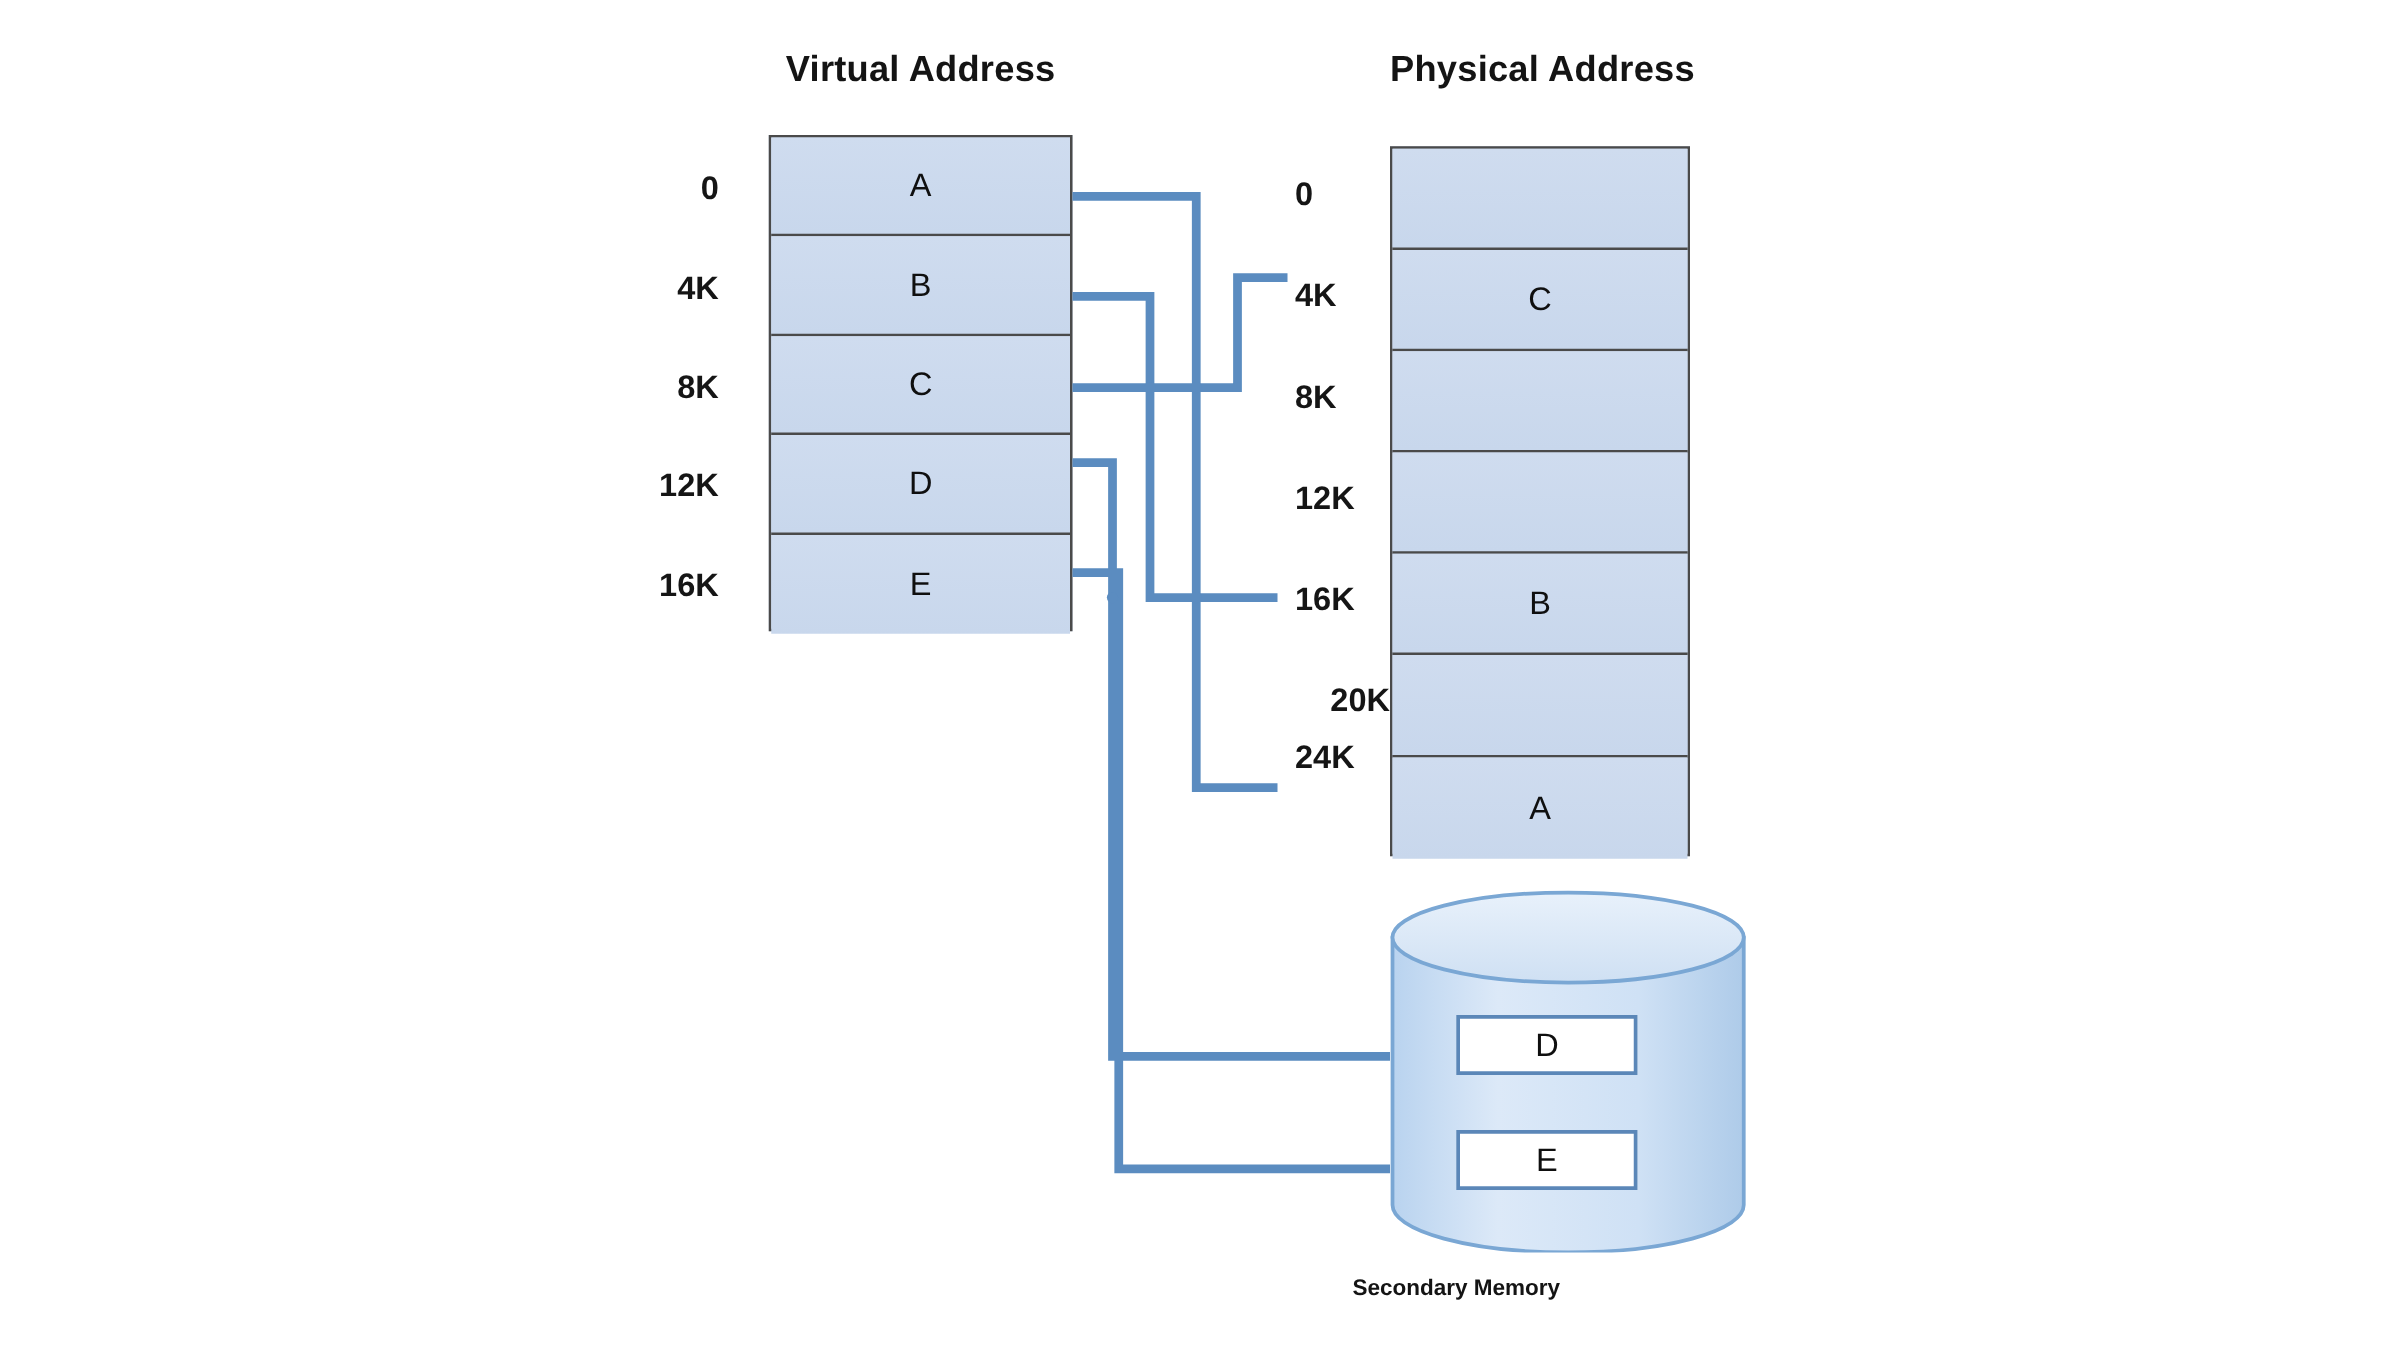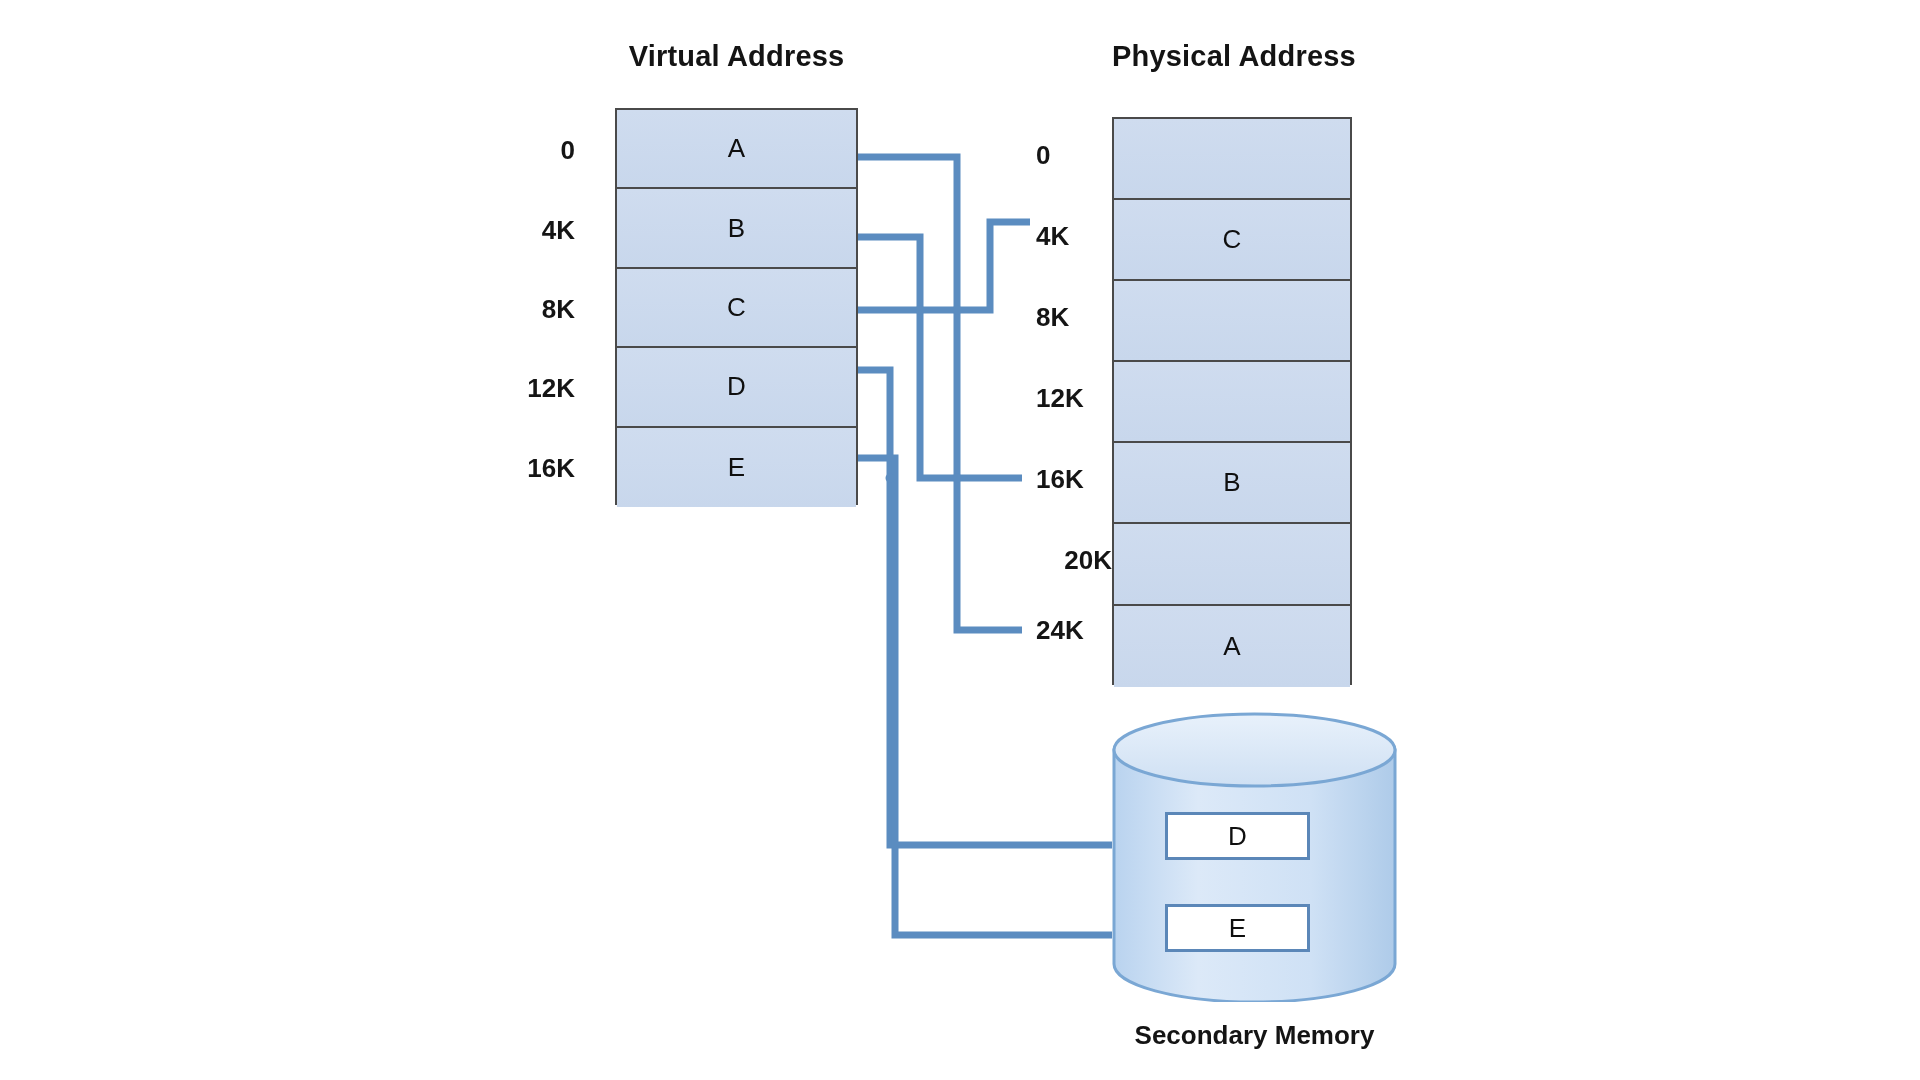--- a/index.html
+++ b/index.html
@@ -28,22 +28,22 @@
 
   .addr{position:absolute;font-size:26px;font-weight:700;color:#151515;
         white-space:nowrap;}
   .addr.left{text-align:right;}
   .addr.right{text-align:left;}
 
   #wires{position:absolute;left:0;top:0;width:1920px;height:1080px;
          pointer-events:none;}
 
   #disk{position:absolute;left:1112px;top:712px;width:285px;height:290px;}
-  .disk-label{position:absolute;left:1082px;top:1020px;width:345px;text-align:center;
-              font-size:26px;font-weight:600;color:#141414;white-space:nowrap;}
+  .disk-label{position:absolute;left:1082px;top:1020px;width:345px;text-align:left;
+              font-size:18px;font-weight:600;color:#141414;white-space:nowrap;}
   .disk-slot{position:absolute;box-sizing:border-box;background:#ffffff;
              border:3px solid #5b87b8;display:flex;align-items:center;
              justify-content:center;font-size:26px;font-weight:500;color:#0f0f0f;}
   #slot-d{left:1165px;top:812px;width:145px;height:48px;}
   #slot-e{left:1165px;top:904px;width:145px;height:48px;}
 </style>
 </head>
 <body>
 
 <div id="stage">
@@ -64,21 +64,21 @@
     <div class="cell">D</div>
     <div class="cell">E</div>
   </div>
 
   <div class="addr right" id="pa-addr-0" style="left:1036px;top:140px;width:76px;">0</div>
   <div class="addr right" id="pa-addr-1" style="left:1036px;top:221px;width:76px;">4K</div>
   <div class="addr right" id="pa-addr-2" style="left:1036px;top:302px;width:76px;">8K</div>
   <div class="addr right" id="pa-addr-3" style="left:1036px;top:383px;width:76px;">12K</div>
   <div class="addr right" id="pa-addr-4" style="left:1036px;top:464px;width:76px;">16K</div>
   <div class="addr right" id="pa-addr-5" style="left:1036px;top:545px;width:76px;text-align:right;">20K</div>
-  <div class="addr right" id="pa-addr-6" style="left:1036px;top:615px;width:76px;">24K</div>
+  <div class="addr right" id="pa-addr-6" style="left:1036px;top:590px;width:76px;">24K</div>
 
   <div class="memtable" id="pa-table">
     <div class="cell"></div>
     <div class="cell">C</div>
     <div class="cell"></div>
     <div class="cell"></div>
     <div class="cell">B</div>
     <div class="cell"></div>
     <div class="cell">A</div>
   </div>

